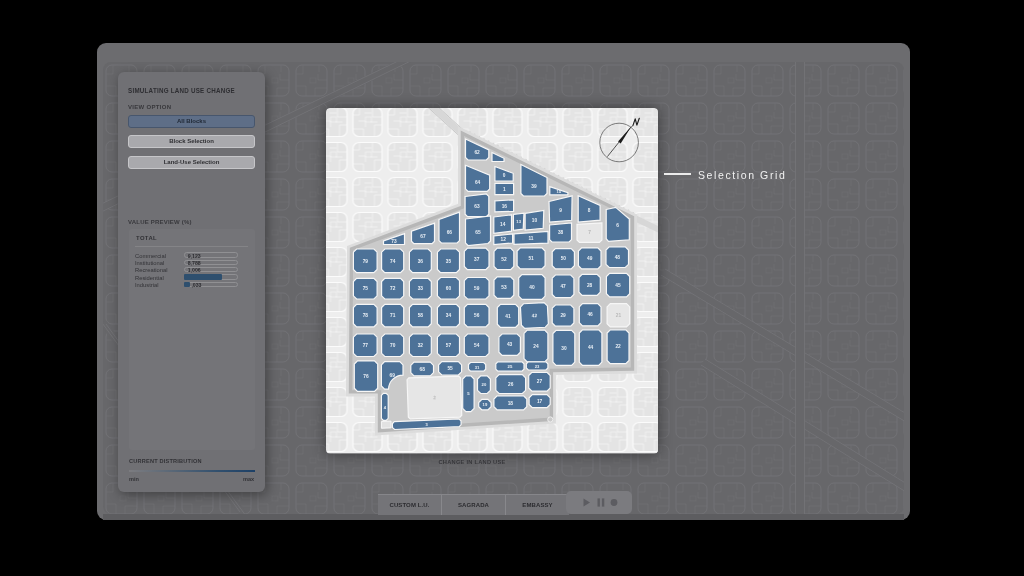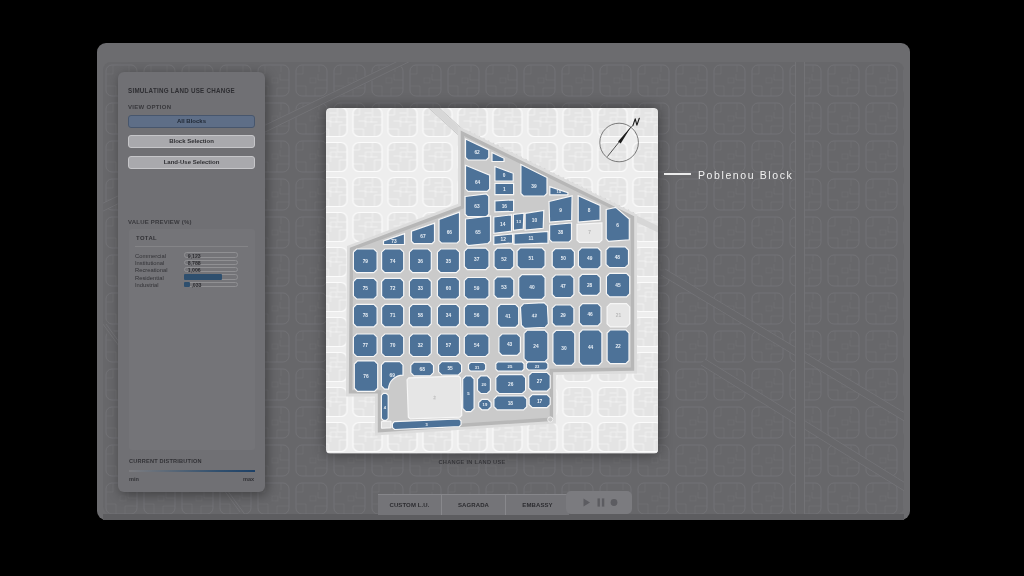--- a/index.html
+++ b/index.html
@@ -434,12 +434,12 @@
         <circle cx="618.6" cy="142.5" r="19.3" fill="none" stroke="#4a4a4a" stroke-width="0.7"></circle>
         <line x1="606.9" y1="156.6" x2="631.1" y2="126.4" stroke="#2c2c2c" stroke-width="0.8"></line>
         <path d="M617.6 141.4 L630.9 126.2 L620.2 143.5 Z" fill="#1c1c1c"></path>
         <path d="M632.3 125.9 L634.7 118.9 L636.4 125.1 L638.8 118.3" fill="none" stroke="#1e1e1e" stroke-width="1.15" stroke-linecap="round" stroke-linejoin="round"></path>
       </g>
 </g>
   </svg>
 
 <div class="abs" style="left:664px;top:173.4px;width:27px;height:1.2px;background:#ececec;"></div>
 
-<div class="abs" style="left:698px;top:168.5px;font-size:10.5px;letter-spacing:1.6px;color:#f2f2f2;font-weight:500;">Poblenou Block</div>
+<div class="abs" style="left:698px;top:168.5px;font-size:10.5px;letter-spacing:1.6px;color:#f2f2f2;font-weight:500;">Selection Grid</div>
 </body></html>

